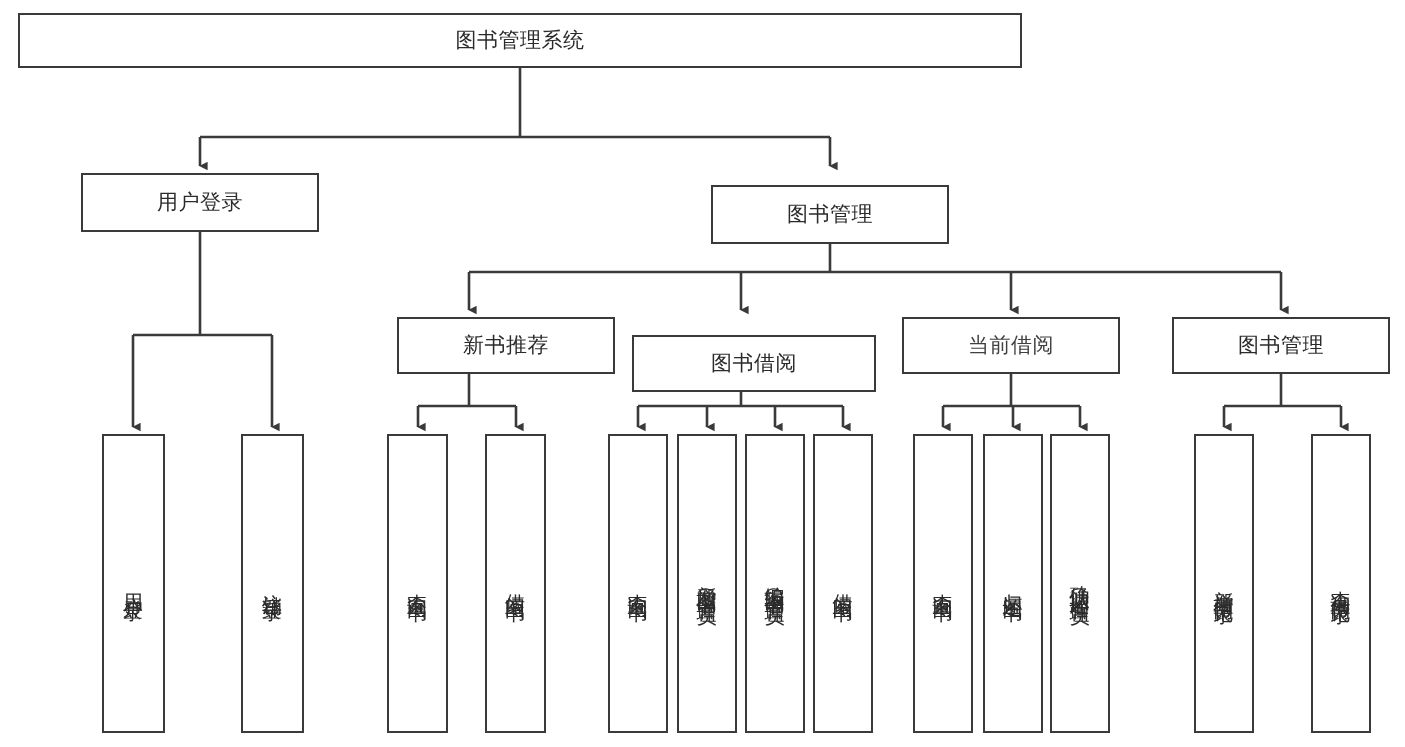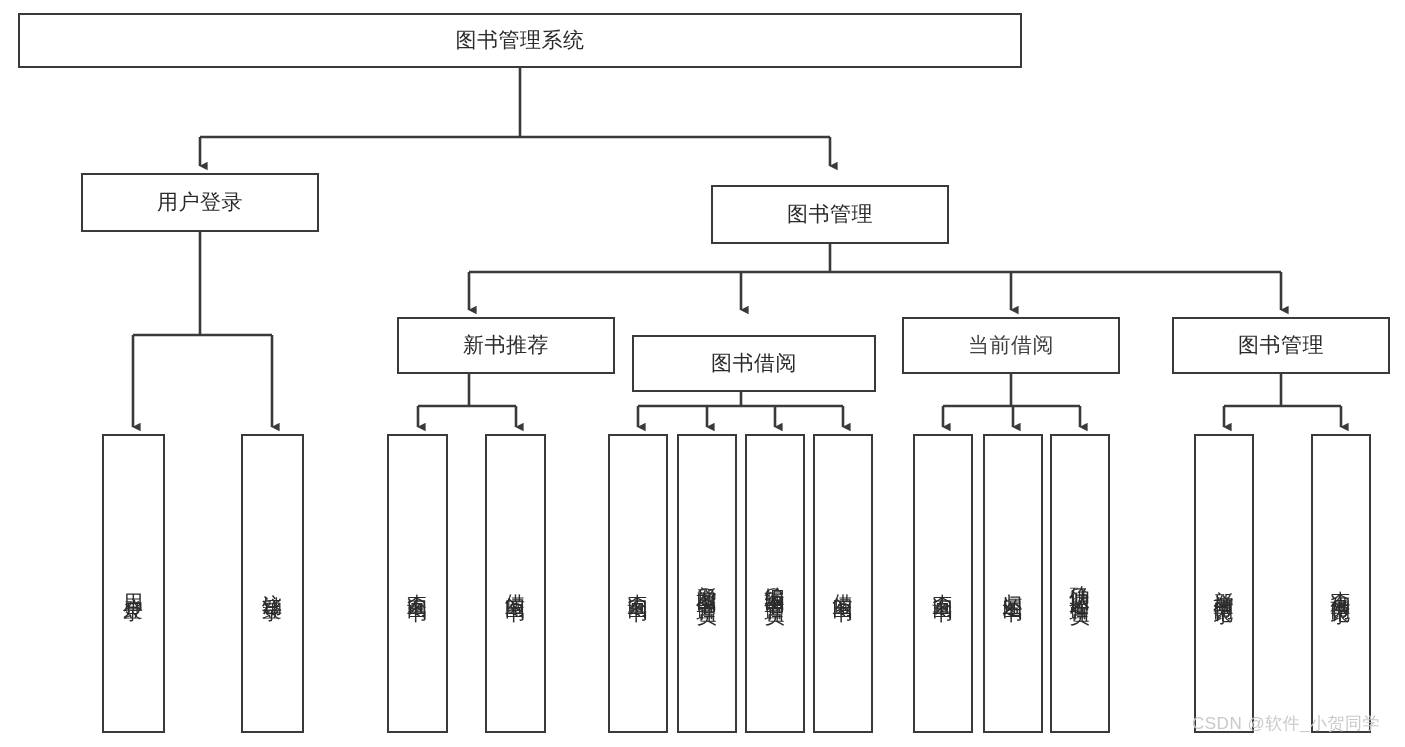--- a/index.html
+++ b/index.html
@@ -175,15 +175,14 @@
     <span class="node-label" style="color: rgb(43, 43, 43);">确认归还（管理员）</span>
   </div>
 
   <div class="node-box vertical" style="left: 1194px; top: 434px; width: 60px; height: 299px; border-color: rgb(58, 58, 58);">
     <span class="node-label" style="color: rgb(43, 43, 43);">新增借阅记录</span>
   </div>
   <div class="node-box vertical" style="left: 1311px; top: 434px; width: 60px; height: 299px; border-color: rgb(58, 58, 58);">
     <span class="node-label" style="color: rgb(43, 43, 43);">查询借阅记录</span>
   </div>
 
-  <div class="watermark" style="left: 1192px; top: 712px; color: rgb(201, 201, 201);">CSDN @软件_小贺同学</div>
 
 </div>
 
 </body></html>

